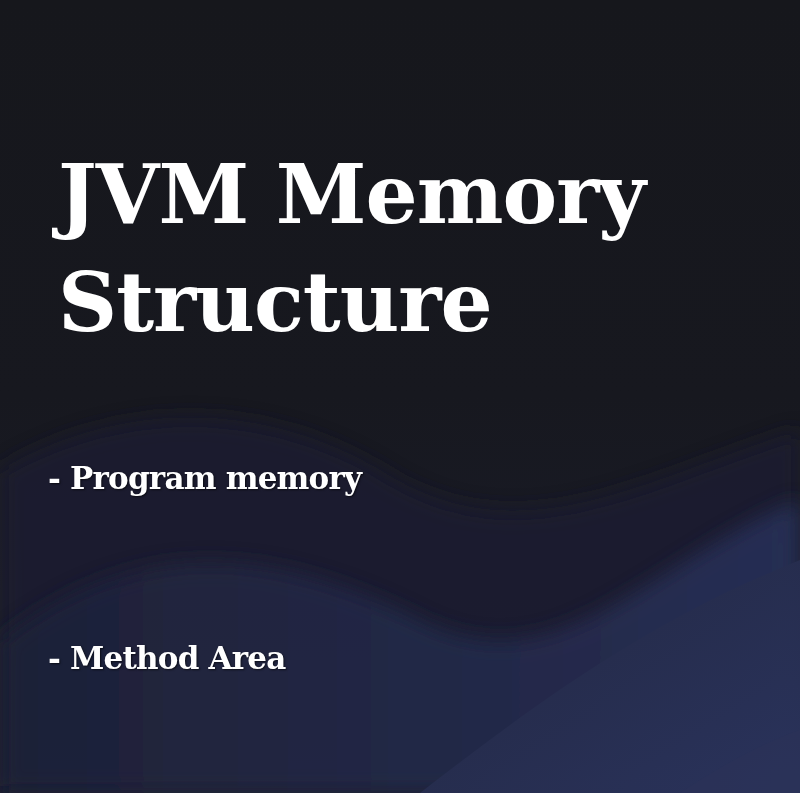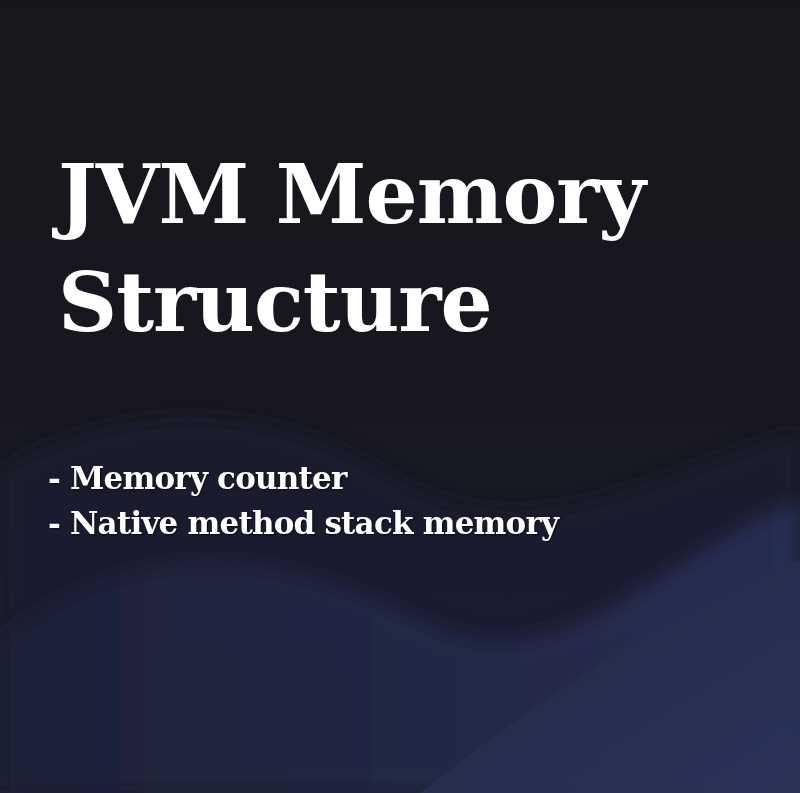--- a/index.html
+++ b/index.html
@@ -83,19 +83,19 @@
       <path d="M0 640 C 150 520, 300 560, 420 620 C 560 690, 650 560, 800 500 L 800 793 L 0 793 Z" fill="url(#w2)" opacity="0.9" filter="url(#blur)"></path>
       <path d="M420 793 C 540 700, 650 620, 800 560 L 800 793 Z" fill="url(#w1)" opacity="0.95"></path>
       <path d="M680 793 C 730 760, 770 740, 800 730 L 800 793 Z" fill="#2a3258" opacity="0.8"></path>
     </svg>
   </div>
 
   <h1 class="title"><span>JVM Memory</span>
 <span>Structure</span></h1>
 
   <ul class="list group1">
-    <li>- Memory counter</li>
-    <li>- Native method stack memory</li>
+    <li>- Program memory</li>
   </ul>
 
   <ul class="list group2">
+    <li>- Method Area</li>
   </ul>
 </div>
 
 </body></html>

